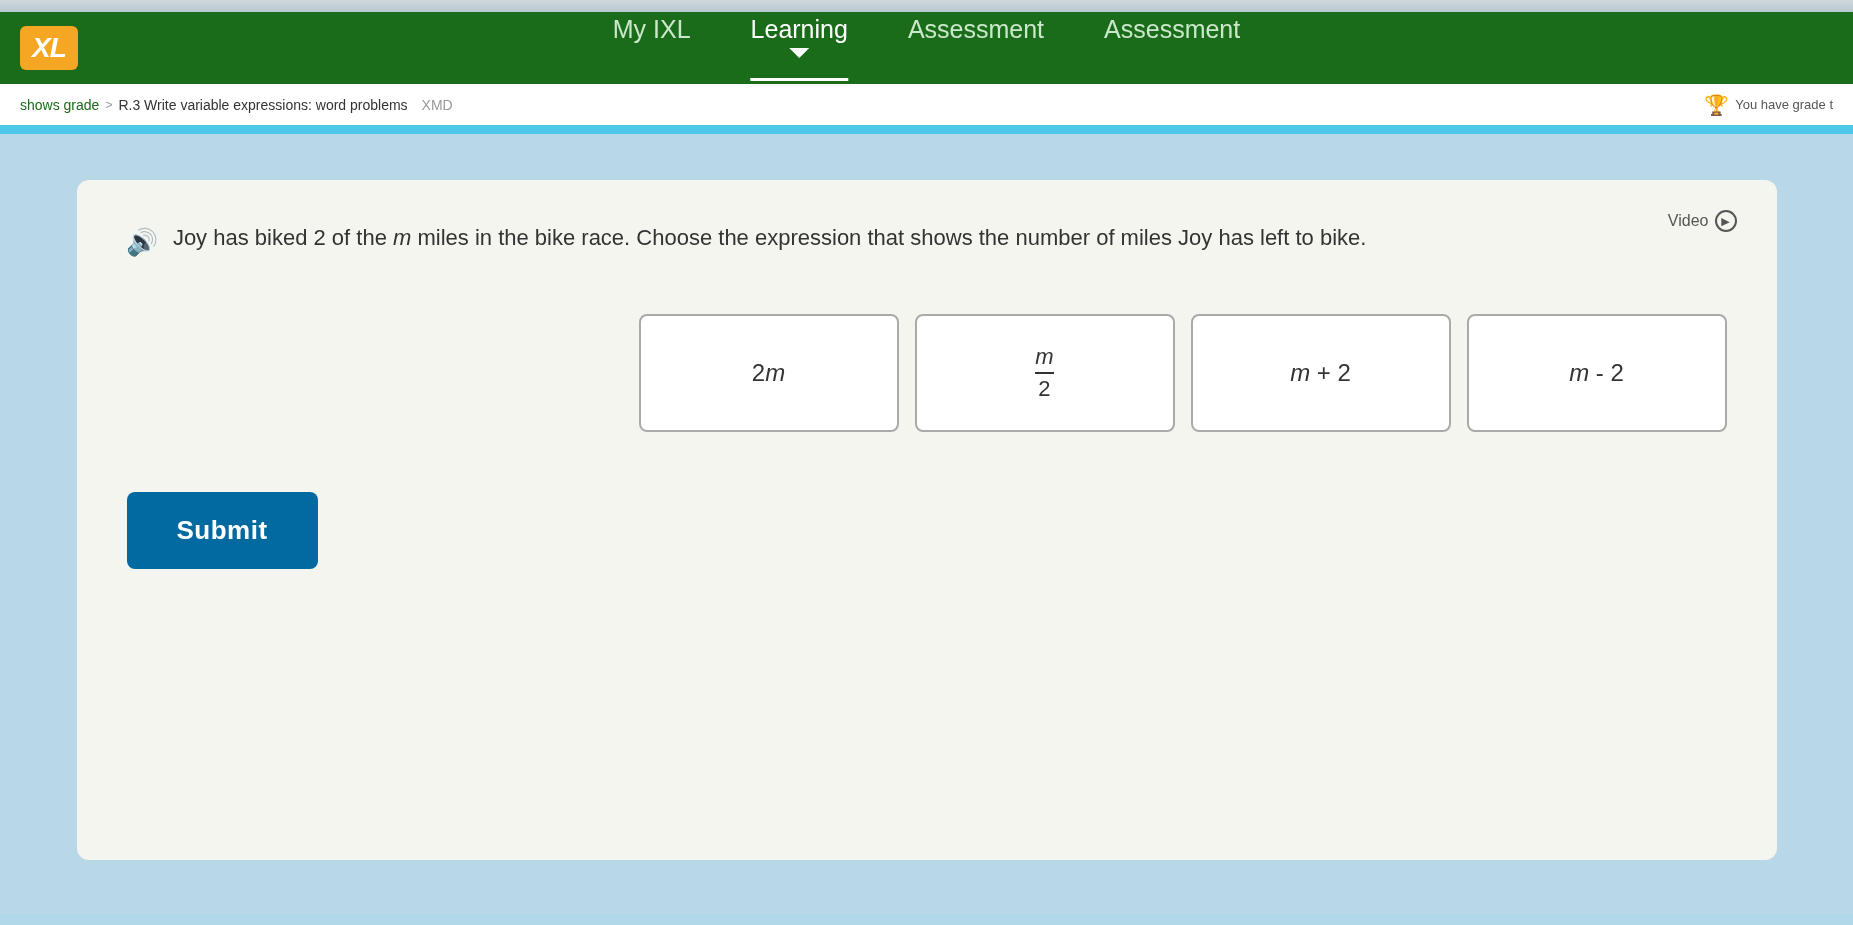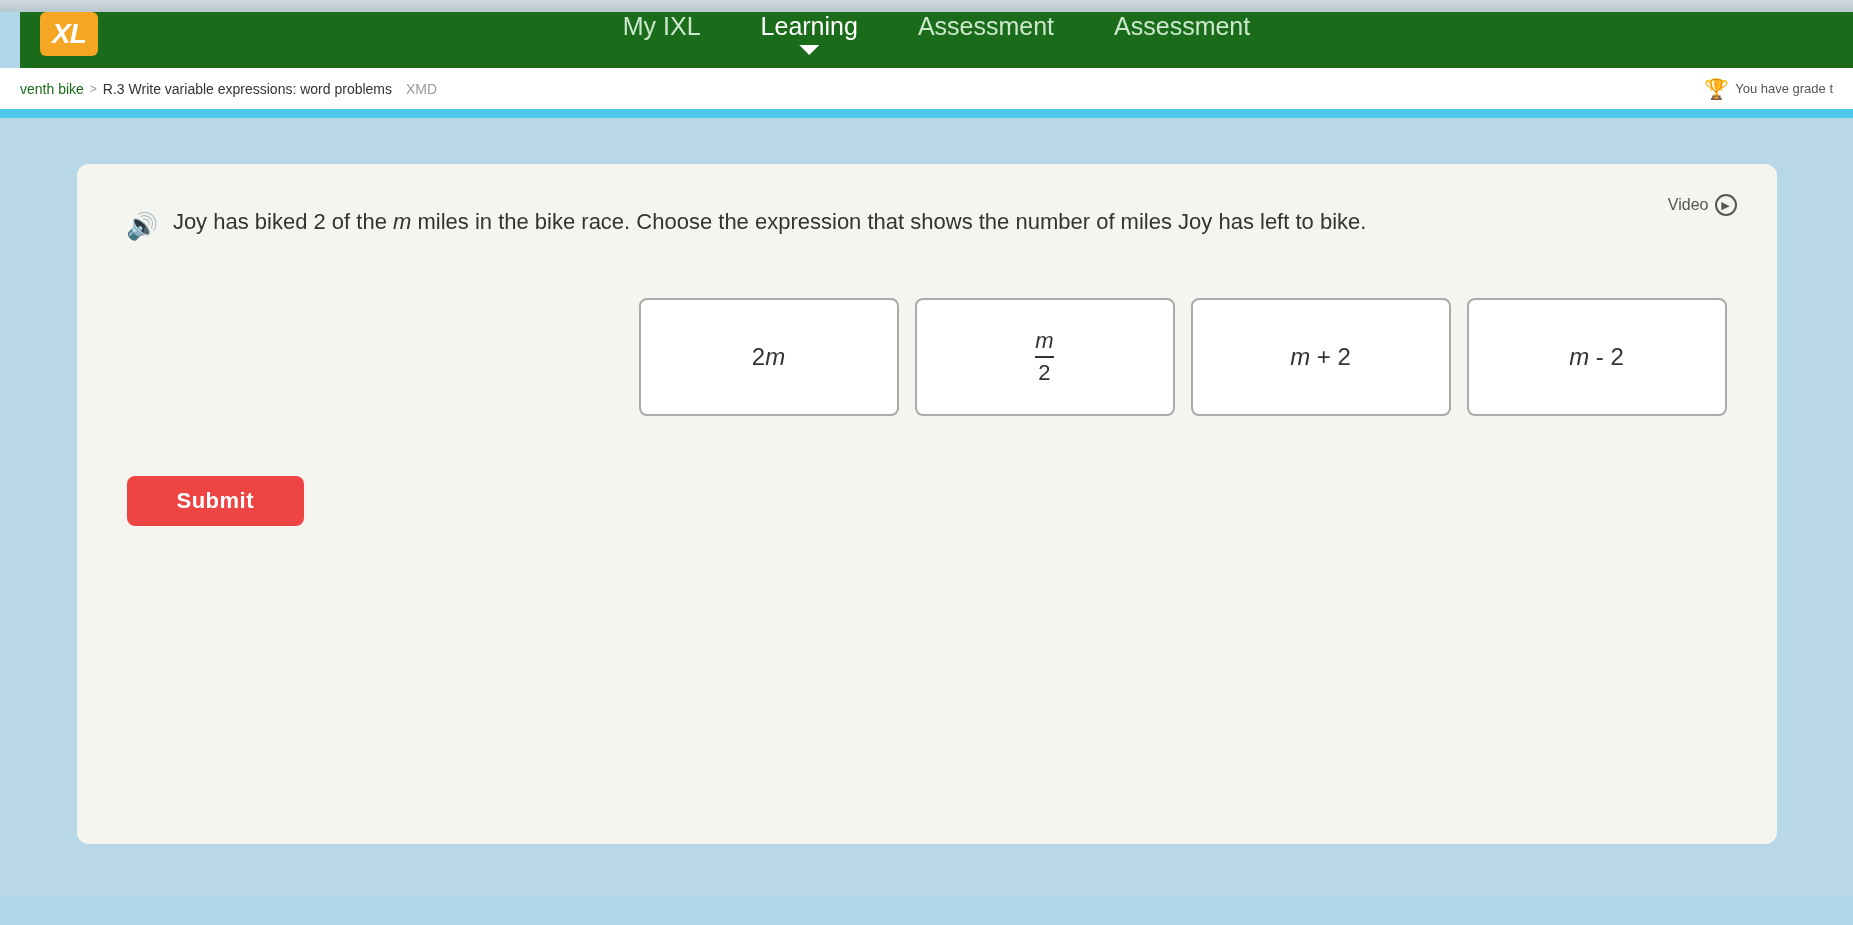--- a/index.html
+++ b/index.html
@@ -14,26 +14,25 @@
 
     
     .top-bar {
       height: 12px;
       background: linear-gradient(to bottom, #d0d8dc, #b8c8d0);
     }
 
     
     .nav-bar {
       background: #1a6b1a;
-      height: 56px;
-      display: flex;
-      align-items: flex-start;
+      height: 72px;
+      display: flex;
+      align-items: center;
       padding: 0 20px;
       position: relative;
-      margin-left: 20px;
     }
 
     .logo-box {
       background: #f5a623;
       border-radius: 6px;
       padding: 6px 12px;
       font-size: 28px;
       font-weight: 900;
       color: #fff;
       font-style: italic;
@@ -235,26 +234,26 @@
 
     .fraction-line {
       width: 100%;
       height: 2px;
       background: #333;
       margin: 2px 0;
     }
 
     
     .submit-btn {
-      background: #ef4444;
+      background: #0369a1;
       color: #fff;
       border: none;
       border-radius: 8px;
-      padding: 12px 50px;
-      font-size: 22px;
+      padding: 23px 50px;
+      font-size: 26px;
       font-weight: 600;
       cursor: pointer;
       letter-spacing: 0.5px;
     }
   </style>
 </head>
 <body>
 
 <div class="top-bar"></div>
 
@@ -265,21 +264,21 @@
   <div class="nav-links">
     <a class="nav-link">My IXL</a>
     <a class="nav-link active">Learning</a>
     <a class="nav-link">Assessment</a>
     <a class="nav-link">Assessment</a>
   </div>
 </nav>
 
 <div class="breadcrumb-bar">
   <div class="breadcrumb-left">
-    <a class="breadcrumb-link">venth bike</a>
+    <a class="breadcrumb-link">shows grade</a>
     <span class="breadcrumb-chevron">&gt;</span>
     <span class="breadcrumb-current">R.3 Write variable expressions: word problems</span>
     <span class="breadcrumb-code">XMD</span>
   </div>
   <div class="prizes-badge">
     <span class="trophy-icon">🏆</span>
     <span>You have grade t</span>
   </div>
 </div>
 

